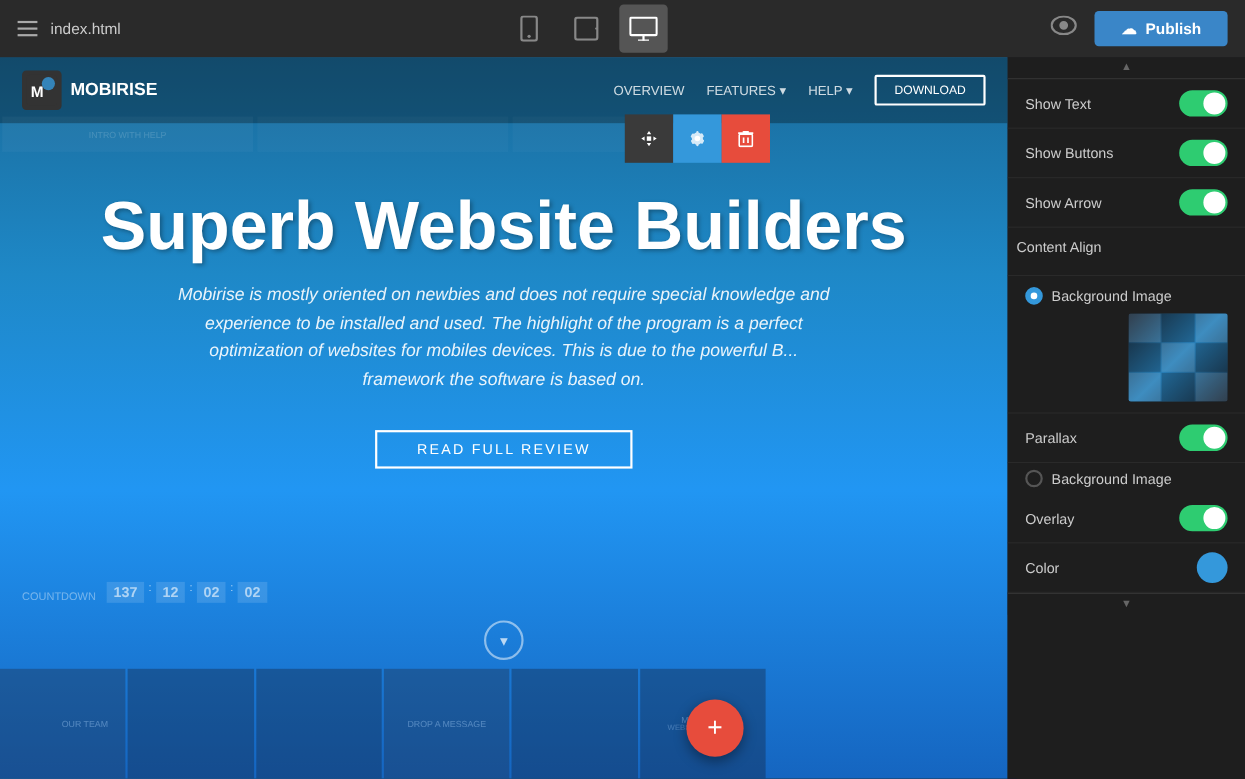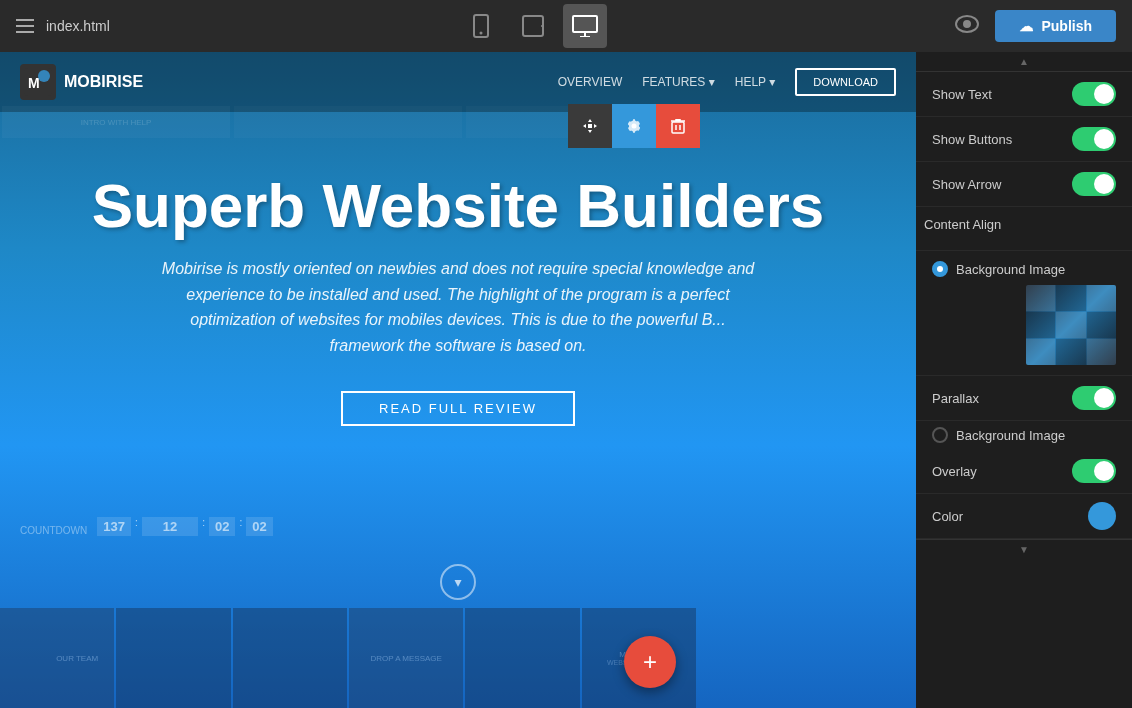--- a/index.html
+++ b/index.html
@@ -330,26 +330,26 @@
         <div style="flex:1;background:rgba(255,255,255,0.08);margin:2px;"></div>
         <div style="flex:1;background:rgba(255,255,255,0.08);margin:2px;"></div>
       </div>
 
       <div class="hero-content" style="position:relative;z-index:2;margin-top:30px;">
         <h1 class="hero-title">Superb Website Builders</h1>
         <p class="hero-subtitle">Mobirise is mostly oriented on newbies and does not require special knowledge and experience to be installed and used. The highlight of the program is a perfect optimization of websites for mobiles devices. This is due to the powerful B... framework the software is based on.</p>
         <button class="hero-btn">READ FULL REVIEW</button>
       </div>
 
-      <div style="position:absolute; bottom:172px; left:20px; display:flex; gap:6px; opacity:0.65; z-index:2;">
+      <div style="position:absolute; bottom:160px; left:20px; display:flex; gap:6px; opacity:0.65; z-index:2;">
         <div style="color:rgba(255,255,255,0.6);font-size:10px;text-transform:uppercase;margin-right:4px;align-self:flex-end;">COUNTDOWN</div>
         <div style="display:flex;gap:4px;align-items:flex-start;">
           <span style="background:rgba(255,255,255,0.2);color:white;padding:2px 6px;font-weight:bold;font-size:13px;">137</span>
           <span style="color:white;font-size:10px;">:</span>
-          <span style="background:rgba(255,255,255,0.2);color:white;padding:2px 21px;font-weight:bold;font-size:13px;">12</span>
+          <span style="background:rgba(255,255,255,0.2);color:white;padding:2px 6px;font-weight:bold;font-size:13px;">12</span>
           <span style="color:white;font-size:10px;">:</span>
           <span style="background:rgba(255,255,255,0.2);color:white;padding:2px 6px;font-weight:bold;font-size:13px;">02</span>
           <span style="color:white;font-size:10px;">:</span>
           <span style="background:rgba(255,255,255,0.2);color:white;padding:2px 6px;font-weight:bold;font-size:13px;">02</span>
         </div>
       </div>
 
       <div style="position:absolute;bottom:0;left:0;right:220px;height:100px;display:grid;grid-template-columns:repeat(6,1fr);grid-template-rows:1fr;gap:2px;opacity:0.5;">
         <div style="background:rgba(30,50,80,0.8);display:flex;flex-direction:column;align-items:center;justify-content:center;">
           <span style="color:rgba(255,255,255,0.5);font-size:8px;margin-left:40px;">OUR TEAM</span>

